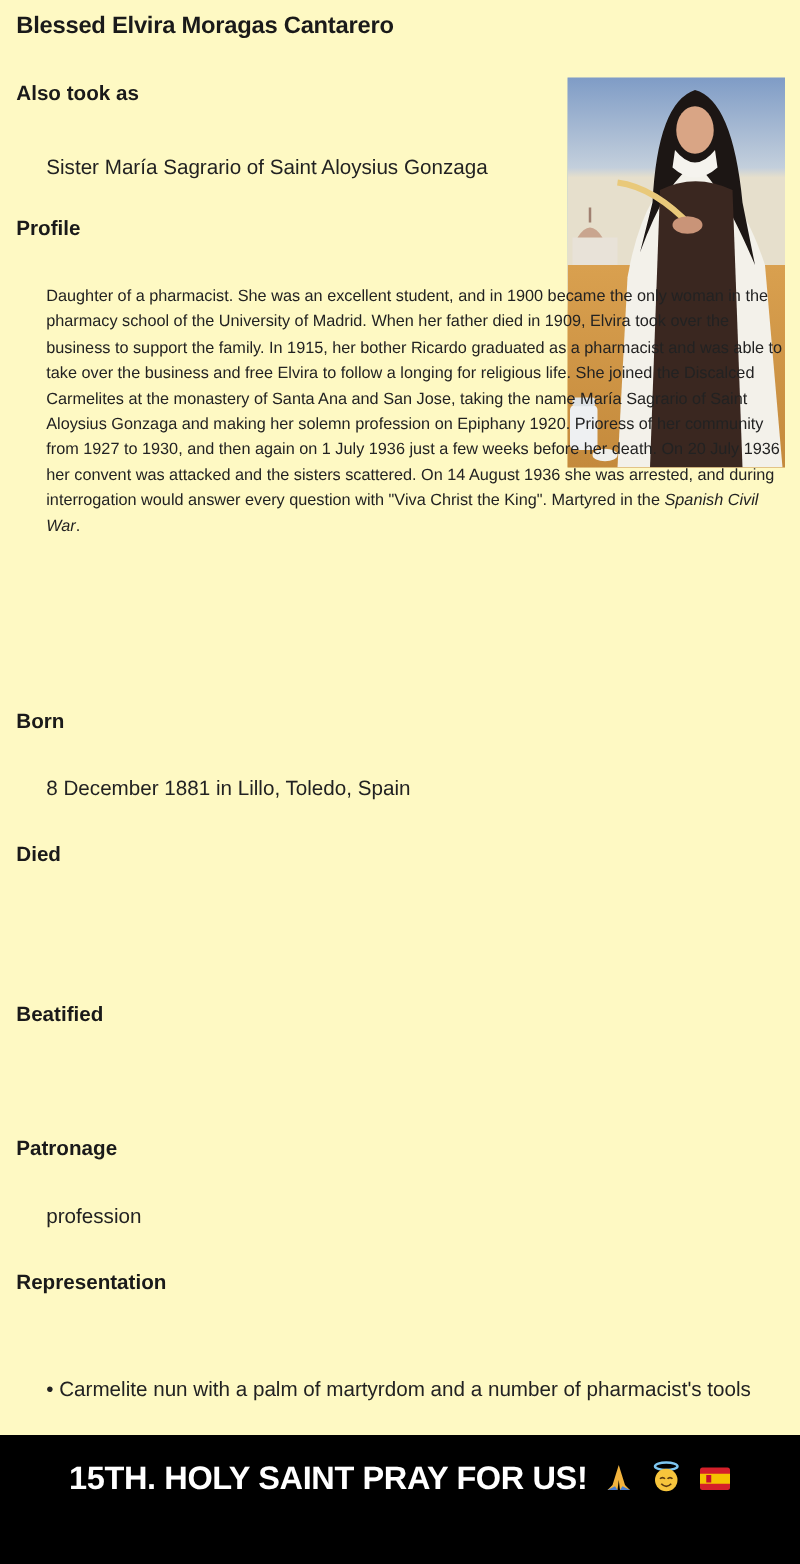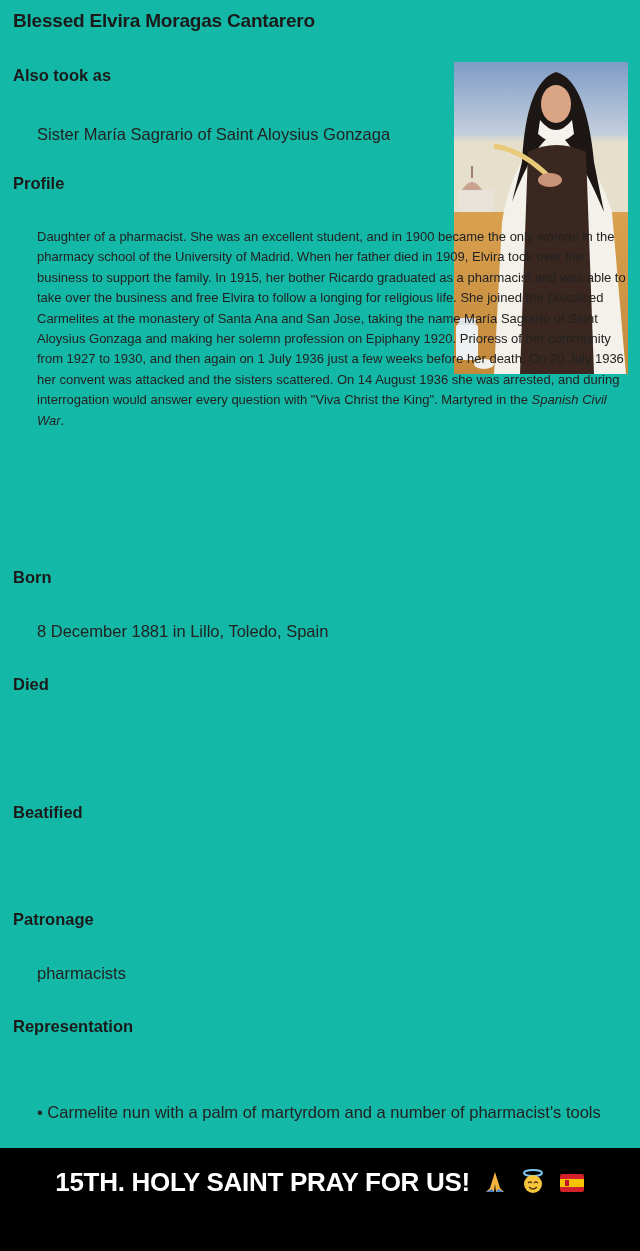--- a/index.html
+++ b/index.html
@@ -1,18 +1,18 @@
 <!DOCTYPE html>
 <html><head>
   <meta charset="utf-8">
   <style>
     html, body { margin: 0; padding: 0; background: #ffffff; }
     body { width: 640px; height: 1251px; position: relative; overflow: hidden;
       font-family: "Liberation Sans", "DejaVu Sans", sans-serif; color: #1a1a1a; }
-    .page { position: absolute; left: 0; top: 0; width: 640px; height: 1148px; background: #14b8a6; }
+    .page { position: absolute; left: 0; top: 0; width: 640px; height: 1148px; background: #fef9c3; }
     .title { position: absolute; left: 13px; top: 10px; font-size: 19px; font-weight: bold; letter-spacing: -0.2px; }
     .h { position: absolute; left: 13px; font-size: 16.5px; font-weight: bold; }
     .t { position: absolute; left: 37px; font-size: 16.5px; line-height: 20.5px; color: #222; }
     .profile { position: absolute; left: 37px; top: 227px; width: 590px; font-size: 13px; line-height: 20.4px; color: #222; }
     .portrait { position: absolute; left: 454px; top: 62px; width: 174px; height: 312px; overflow: hidden;
       background: linear-gradient(180deg, #8ea7c9 0%, #b6c6db 40%, #d8d6c8 55%, #d9a85a 62%, #c99040 100%); }
     .portrait svg { width: 100%; height: 100%; display: block; }
     .banner { position: absolute; left: 0; top: 1148px; width: 640px; height: 103px; background: #000; color: #fff;
       text-align: center; font-weight: bold; font-size: 26px; line-height: 32px; padding-top: 18px; box-sizing: border-box; letter-spacing: -0.3px; }
     .emoji { display: inline-block; vertical-align: -3px; margin-left: 6px; }
@@ -74,21 +74,21 @@
   </div>
 
   <div class="h" style="top:568px">Born</div>
   <div class="t" style="top:621px">8 December 1881 in Lillo, Toledo, Spain</div>
 
   <div class="h" style="top:675px">Died</div>
 
   <div class="h" style="top:803px">Beatified</div>
 
   <div class="h" style="top:910px">Patronage</div>
-  <div class="t" style="top:963px">pharmacists</div>
+  <div class="t" style="top:963px">profession</div>
 
   <div class="h" style="top:1017px">Representation</div>
   <div class="t" style="top:1071px; width:575px">
     <span class="bullet-line">• Carmelite nun with a palm of martyrdom and a number of pharmacist's tools</span>
     <span class="bullet-line">• mortar and pestle</span>
   </div>
 </div>
 
 <div class="banner">
   <div>

